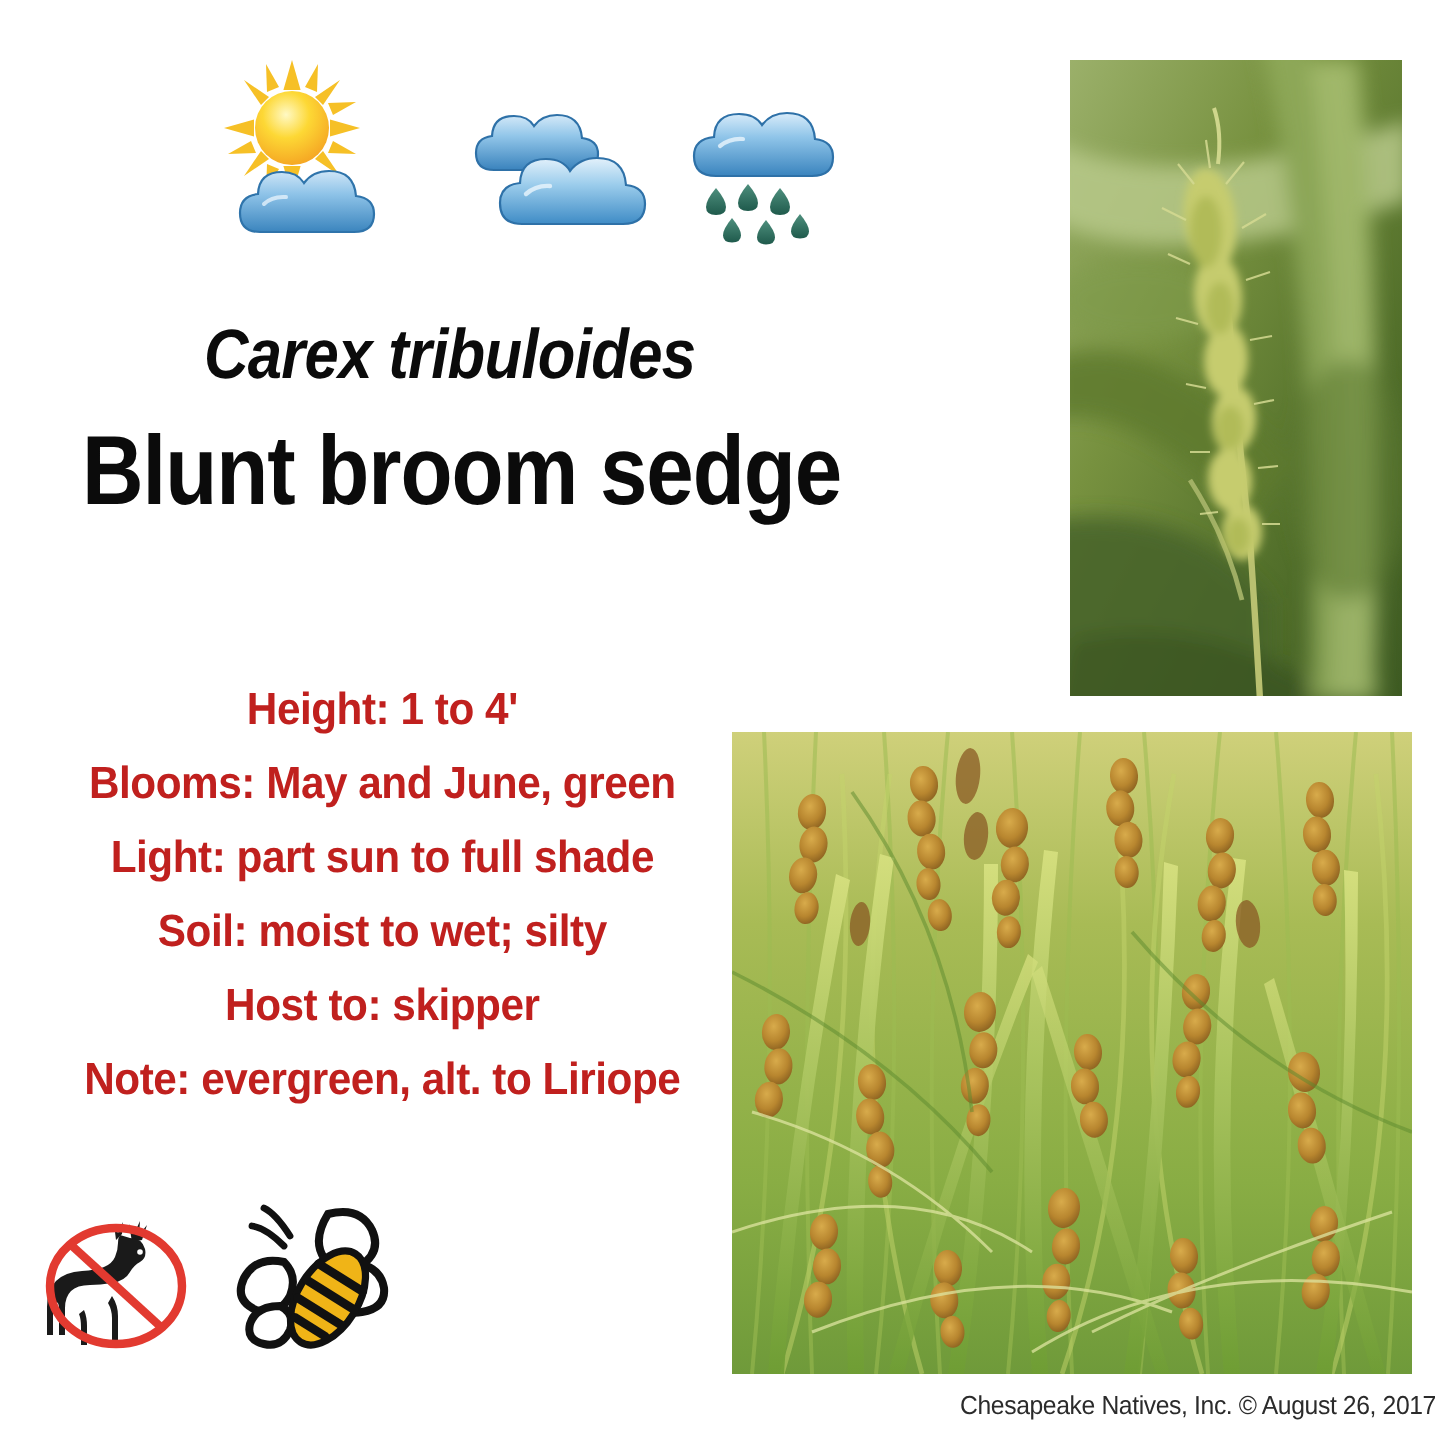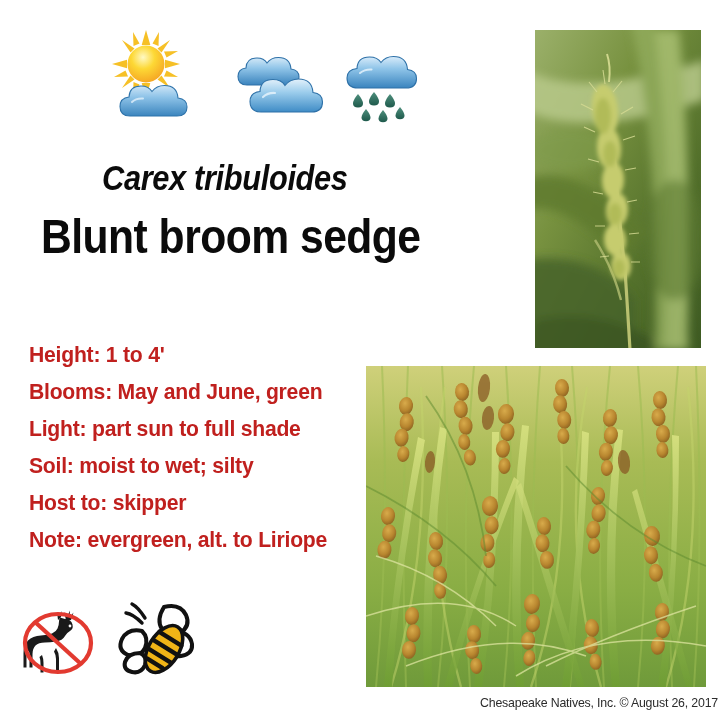--- a/index.html
+++ b/index.html
@@ -69,20 +69,21 @@
     white-space: nowrap;
     line-height: 1.14;
   }
 
   
   .facts {
     position: absolute;
     left: 29px;
     top: 336px;
     width: 345px;
+    text-align: center;
   }
   .fact-line {
     font-size: 22.5px;
     font-weight: bold;
     color: #c0201e;
     letter-spacing: -0.25px;
     transform: scaleX(0.94);
     transform-origin: left center;
     white-space: nowrap;
     height: 37px;

